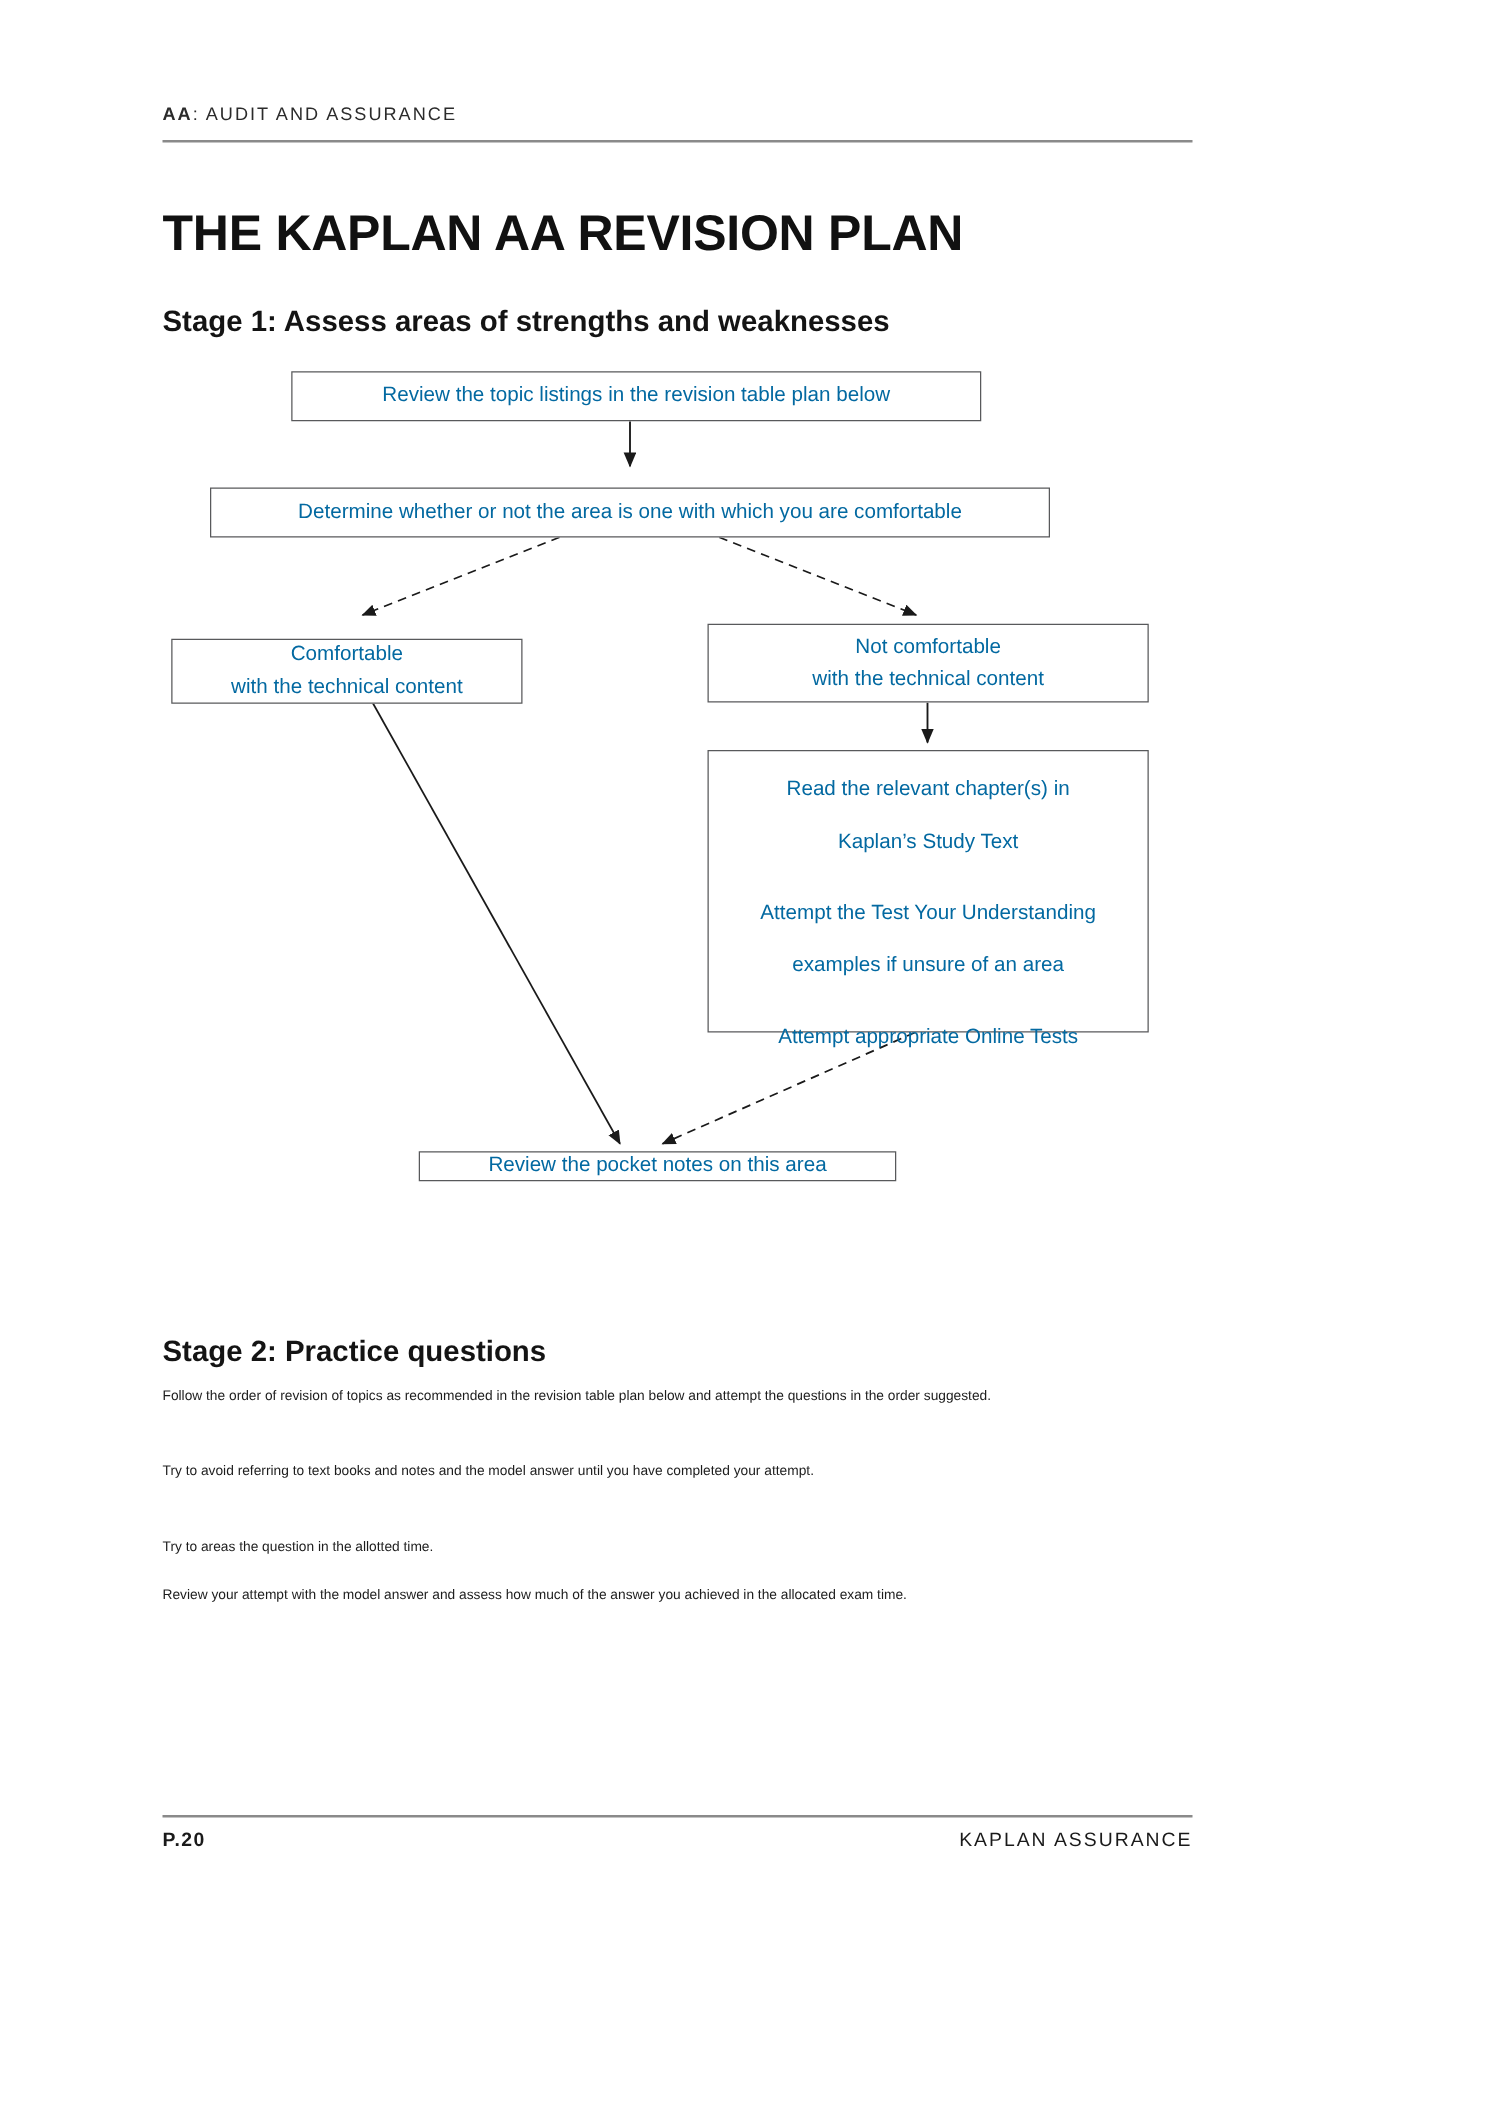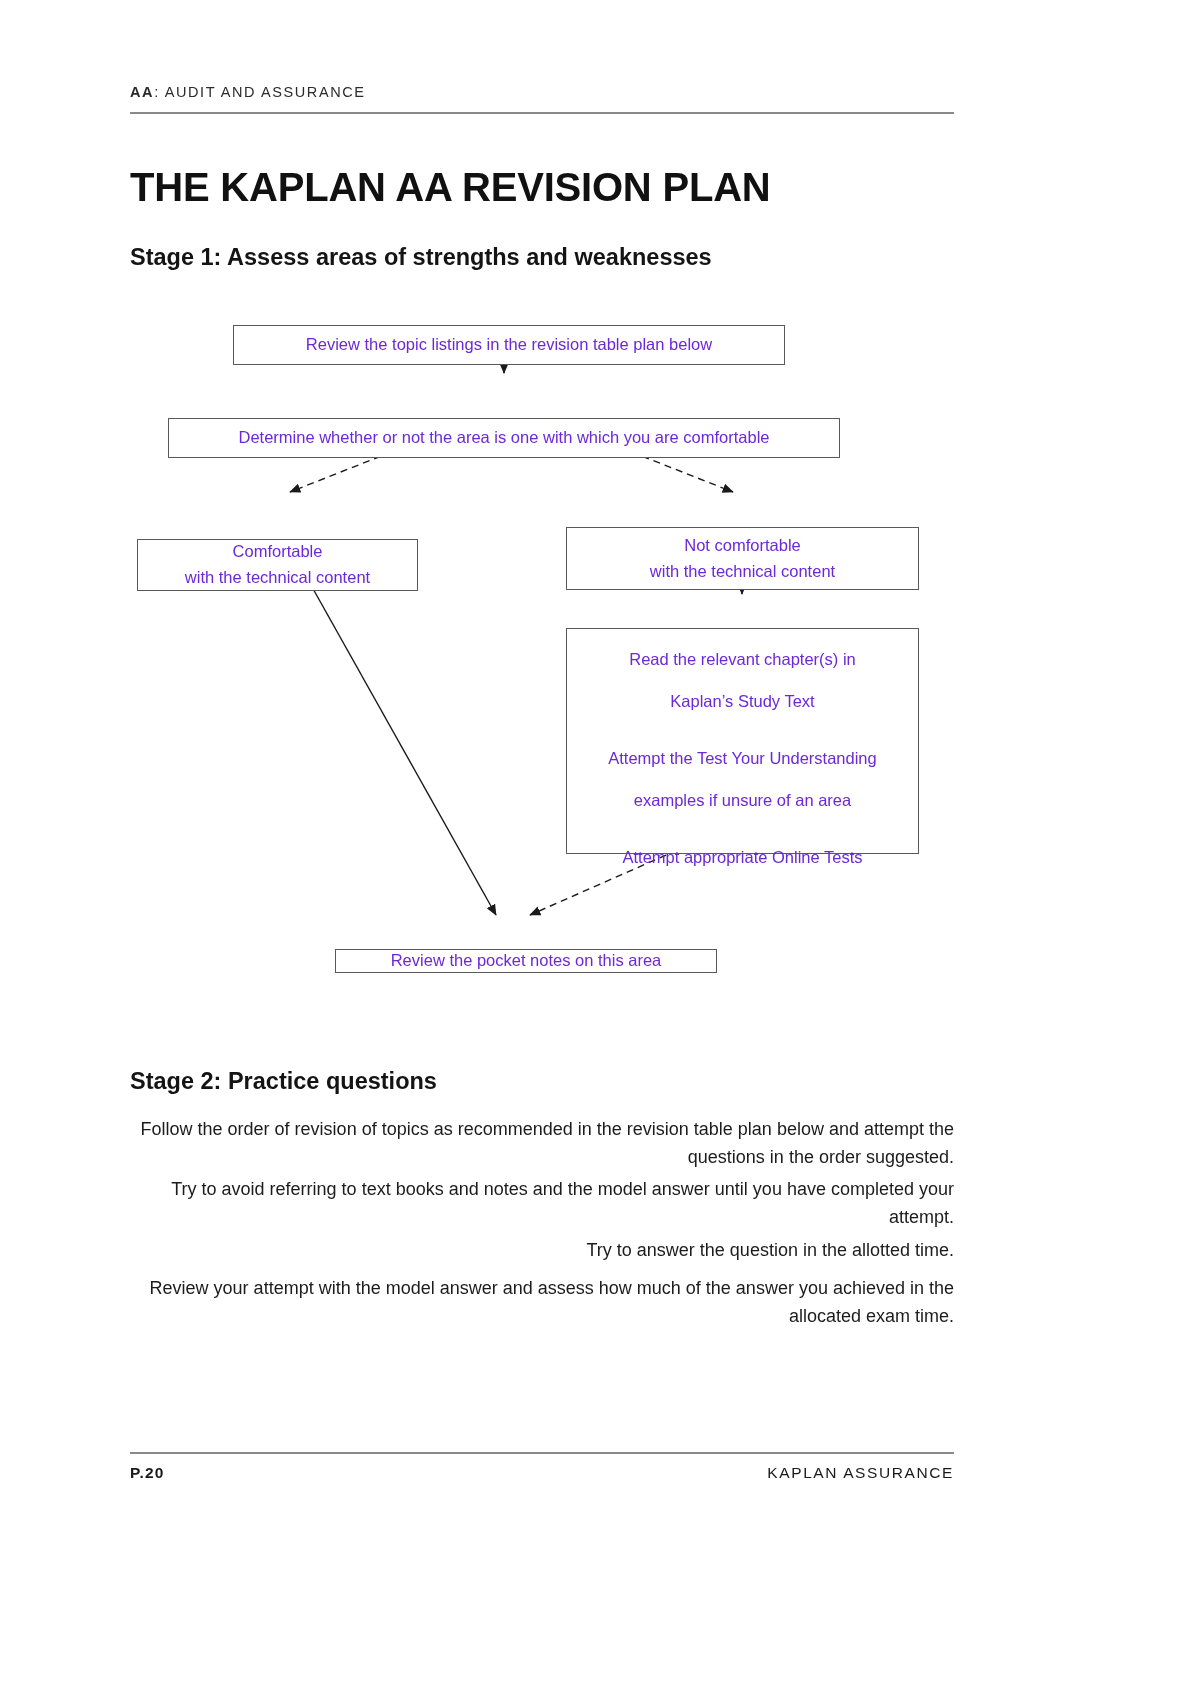--- a/index.html
+++ b/index.html
@@ -87,24 +87,23 @@
   .node {
     position: absolute;
     box-sizing: border-box;
     background: #ffffff;
     border: 1.6px solid #58595b;
     display: flex;
     flex-direction: column;
     align-items: center;
     justify-content: center;
     text-align: center;
-    color: #6d28d9;
+    color: #0369a1;
     font-size: 16.5px;
     line-height: 1.55;
-    margin-top: 28px;
   }
   .node .line { display: block; white-space: nowrap; }
   .node .spacer { height: 17px; }
 
   #node-review-topics {
     left: 233px; top: 297px; width: 552px; height: 40px;
   }
   #node-determine {
     left: 168px; top: 390px; width: 672px; height: 40px;
   }
@@ -122,24 +121,24 @@
   }
   #node-pocket-notes {
     left: 335px; top: 921px; width: 382px; height: 24px;
   }
 
   
   .body-copy {
     position: absolute;
     left: 130px;
     width: 824px;
-    font-size: 18px;
+    font-size: 11px;
     line-height: 1.53;
     color: #1c1c1c;
-    text-align: right;
+    text-align: left;
   }
   #para-0 { top: 1098px; }
   #para-1 { top: 1158px; }
   #para-2 { top: 1219px; }
   #para-3 { top: 1257px; }
 
   
   .foot-rule {
     position: absolute;
     left: 130px;
@@ -243,20 +242,20 @@
   </div>
 
   <div class="node" id="node-pocket-notes">
     <span class="line">Review the pocket notes on this area</span>
   </div>
 
   <h2 class="stage2-title">Stage 2: Practice questions</h2>
 
   <p class="body-copy" id="para-0">Follow the order of revision of topics as recommended in the revision table plan below and attempt the questions in the order suggested.</p>
   <p class="body-copy" id="para-1">Try to avoid referring to text books and notes and the model answer until you have completed your attempt.</p>
-  <p class="body-copy" id="para-2">Try to answer the question in the allotted time.</p>
+  <p class="body-copy" id="para-2">Try to areas the question in the allotted time.</p>
   <p class="body-copy" id="para-3">Review your attempt with the model answer and assess how much of the answer you achieved in the allocated exam time.</p>
 
   <div class="foot-rule"></div>
   <div class="footer-left">P.20</div>
   <div class="footer-right">KAPLAN ASSURANCE</div>
 
 </div>
 
 </body></html>

